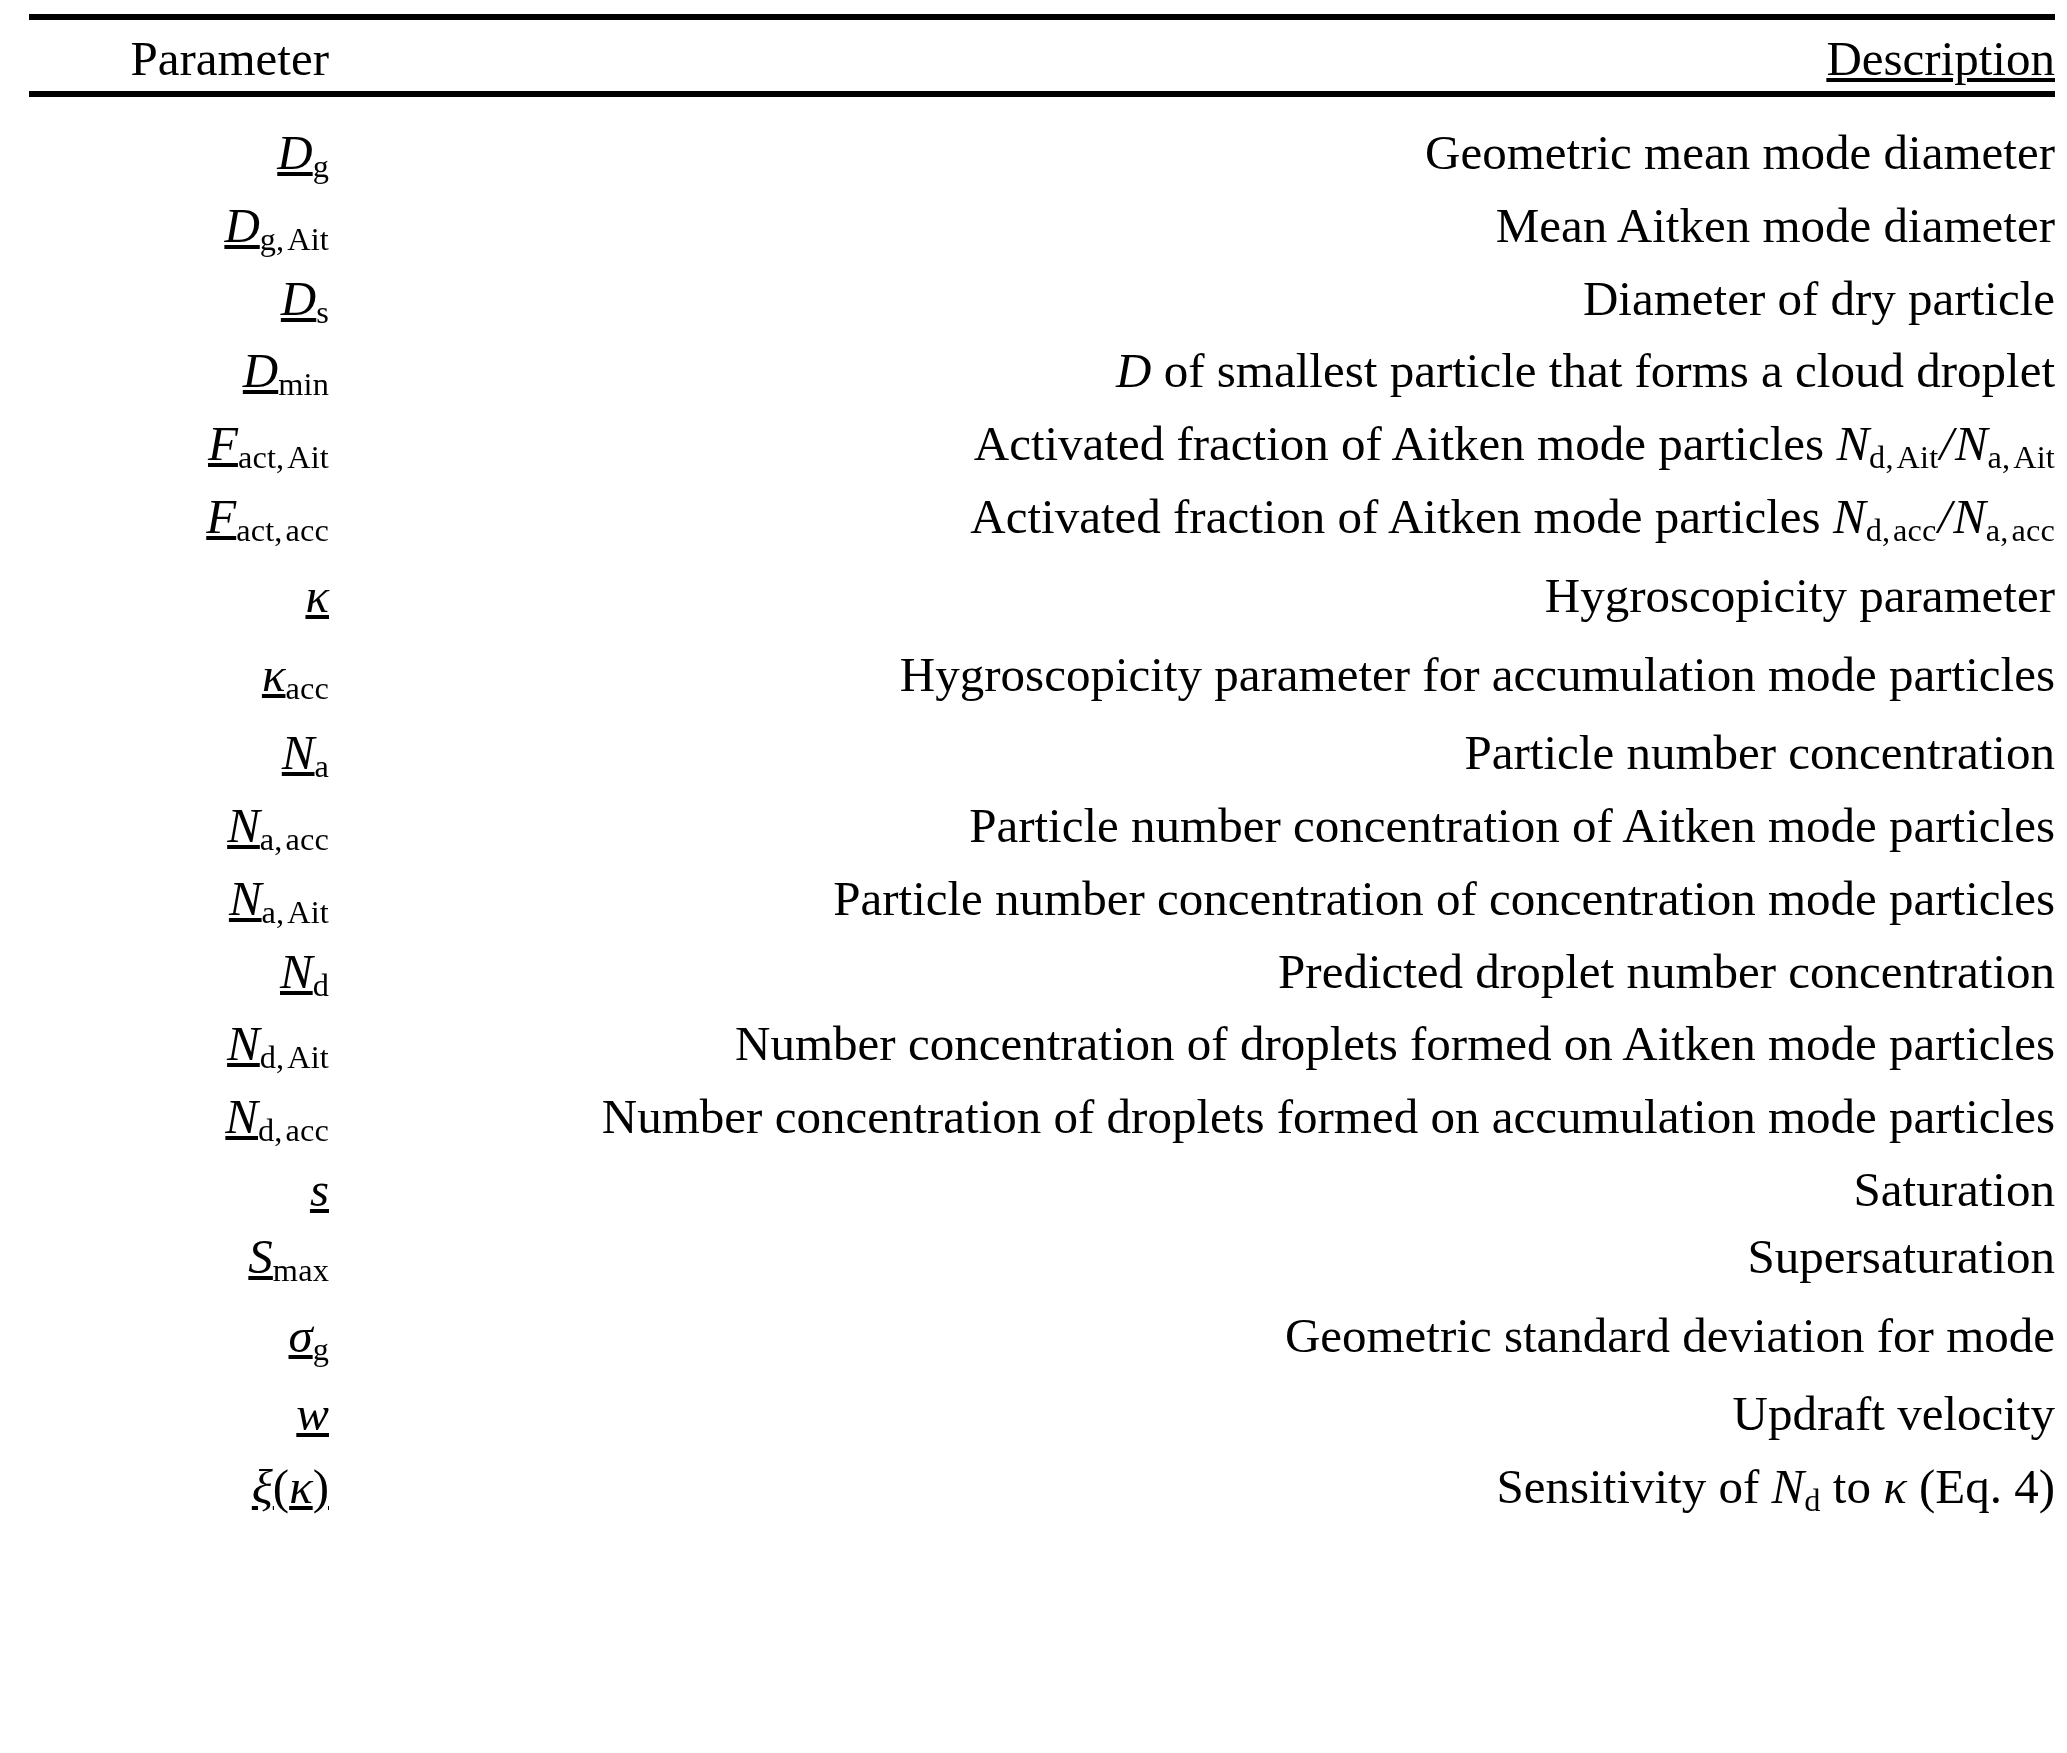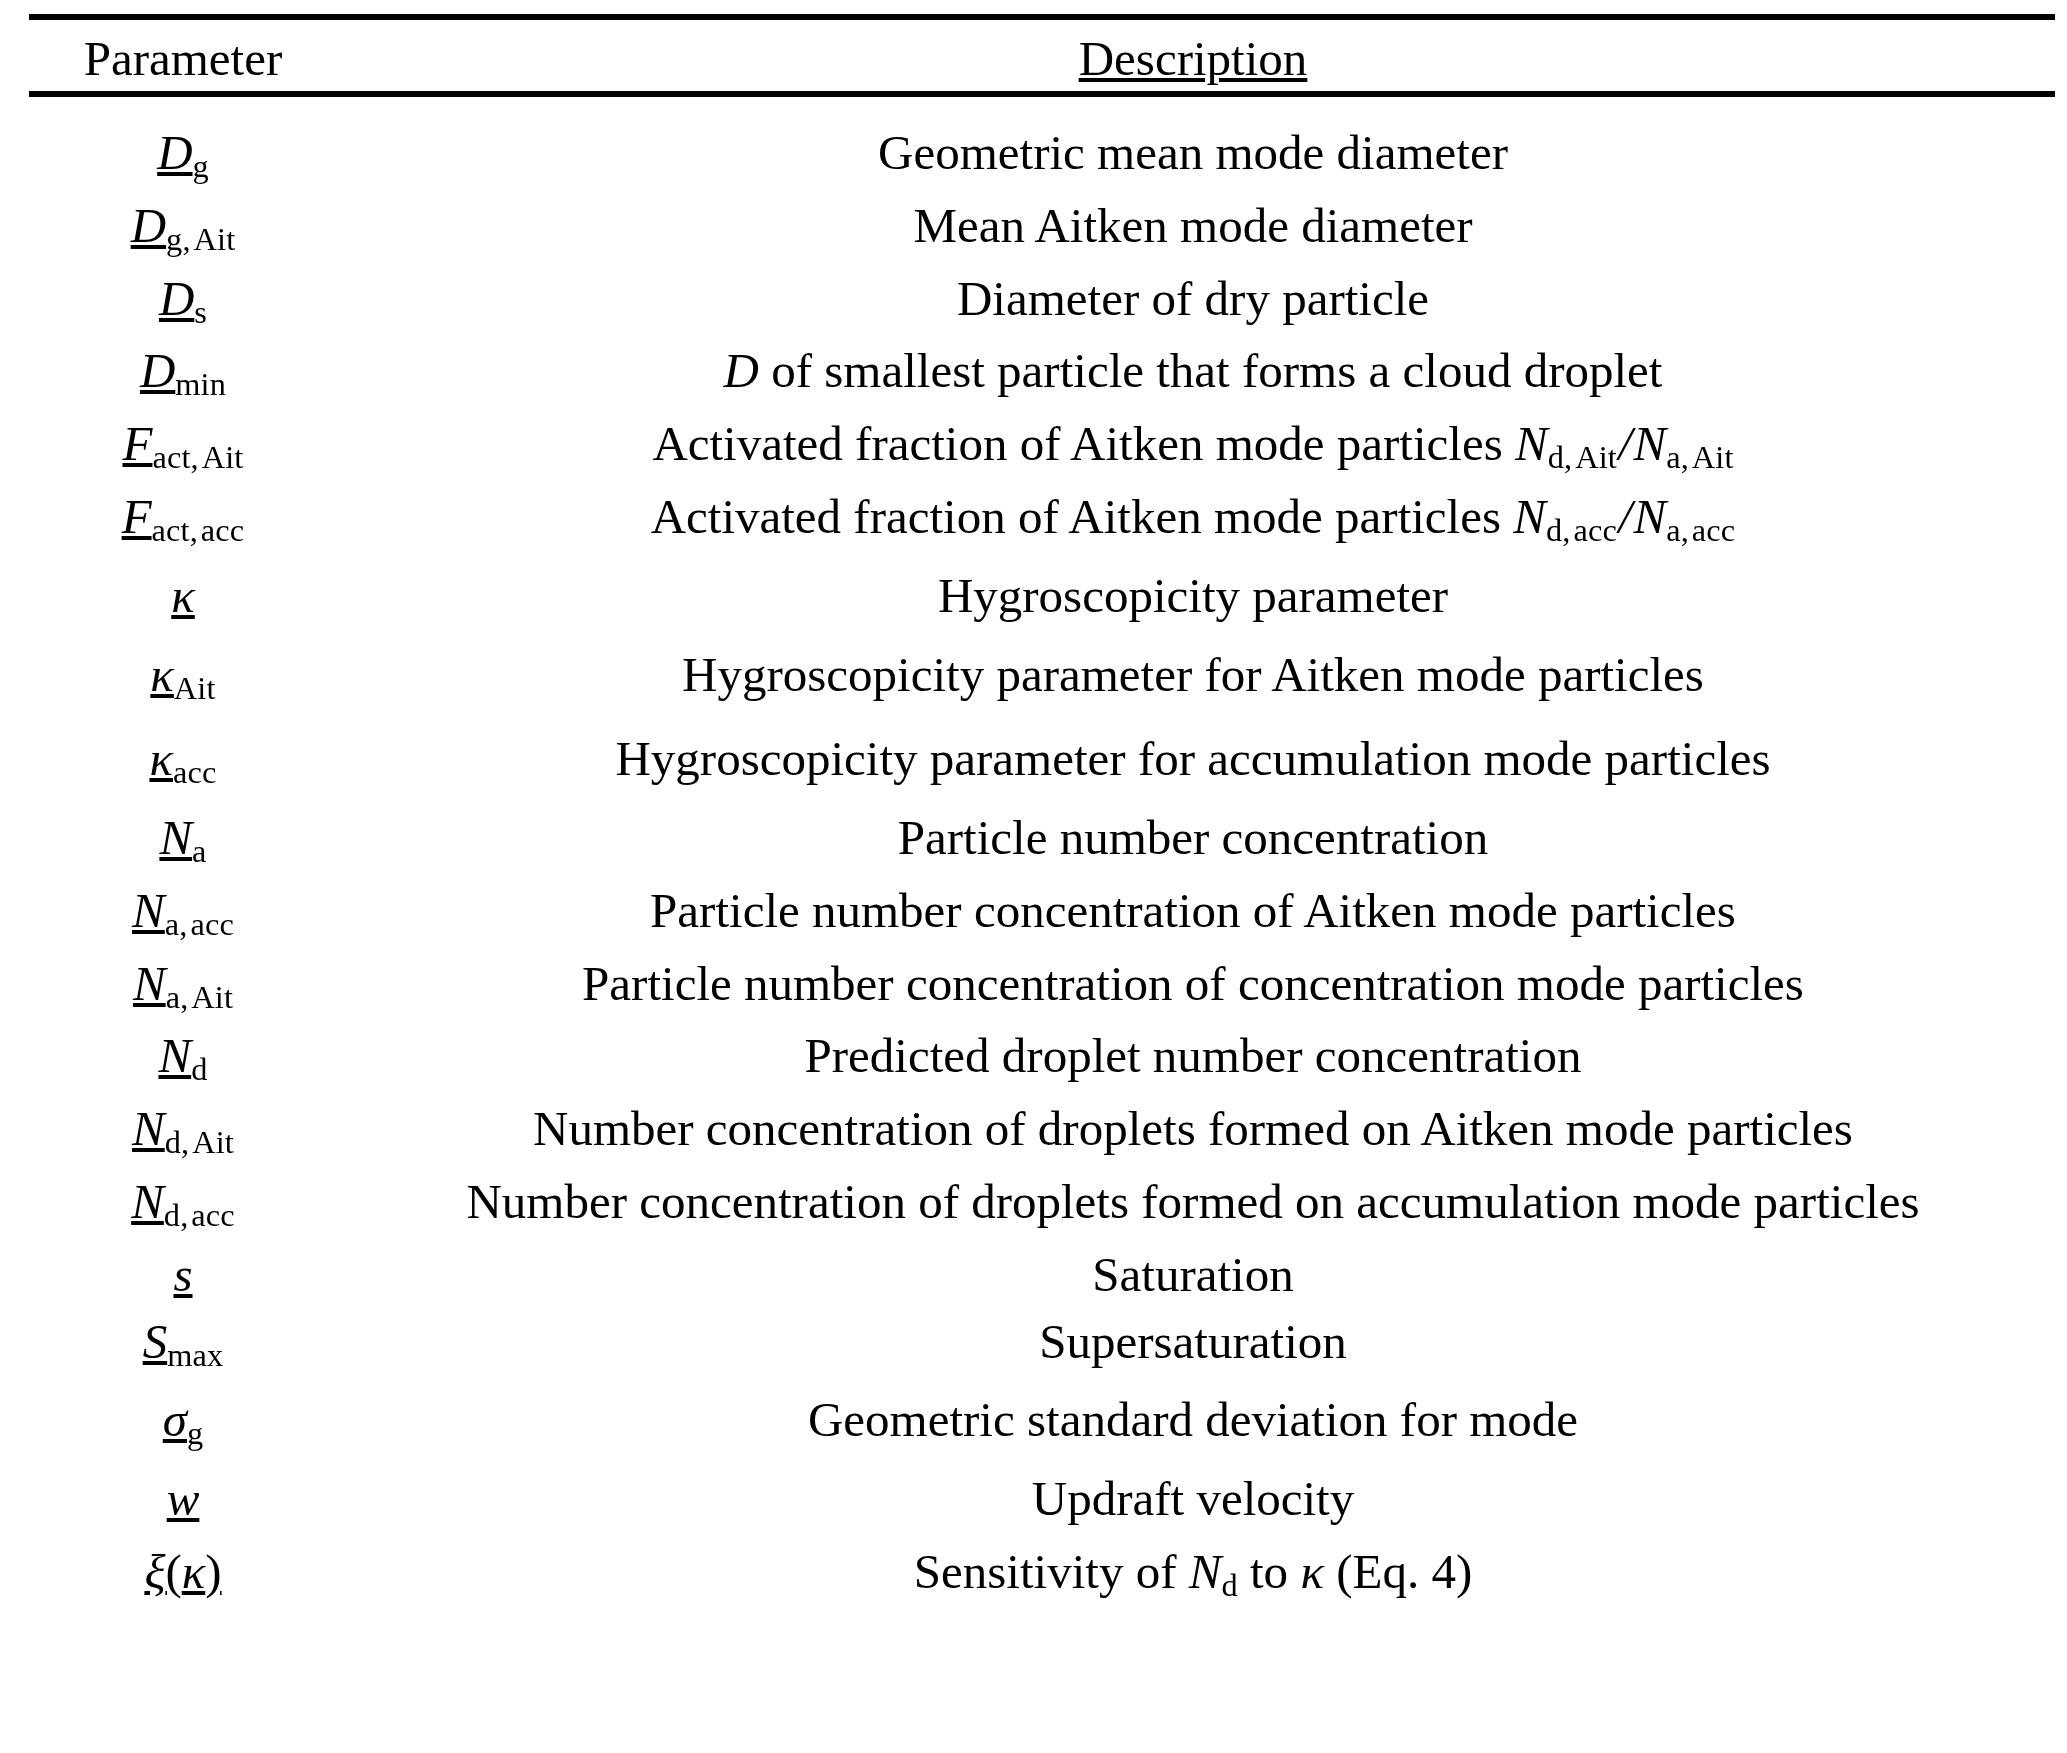--- a/index.html
+++ b/index.html
@@ -46,21 +46,21 @@
   }
   .rule-top    { height: 6px; background: #000; }
   .rule-mid    { height: 6px; background: #000; }
 
   .spacer-after-toprule  { height: 14px; }
   .spacer-before-midrule { height: 6px; }
   .spacer-after-midrule  { height: 22px; }
   .spacer-cell { padding: 0; line-height: 0; font-size: 0; }
 
   th, td {
-    text-align: center;
+    text-align: right;
     vertical-align: baseline;
     padding: 0;
     font-weight: normal;
   }
 
   col.col-param { width: 300px; }
   col.col-desc  { width: 1726px; }
 
   .hdr {
     font-size: 49px;
@@ -179,24 +179,20 @@
     <tr class="data-row">
       <td class="param"><span class="mi">F</span><span class="sub">act, acc</span></td>
       <td class="desc">Activated fraction of Aitken mode particles <span class="mi">N</span><span class="sub">d, acc</span><span class="slash">/</span><span class="mi">N</span><span class="sub">a, acc</span></td>
     </tr>
 
     <tr class="data-row loose">
       <td class="param"><span class="mi-up">κ</span></td>
       <td class="desc">Hygroscopicity parameter</td>
     </tr>
 
-    <tr class="data-row loose">
-      <td class="param"><span class="mi-up">κ</span><span class="sub">Ait</span></td>
-      <td class="desc">Hygroscopicity parameter for Aitken mode particles</td>
-    </tr>
 
     <tr class="data-row loose">
       <td class="param"><span class="mi-up">κ</span><span class="sub">acc</span></td>
       <td class="desc">Hygroscopicity parameter for accumulation mode particles</td>
     </tr>
 
     <tr class="data-row">
       <td class="param"><span class="mi">N</span><span class="sub">a</span></td>
       <td class="desc">Particle number concentration</td>
     </tr>

